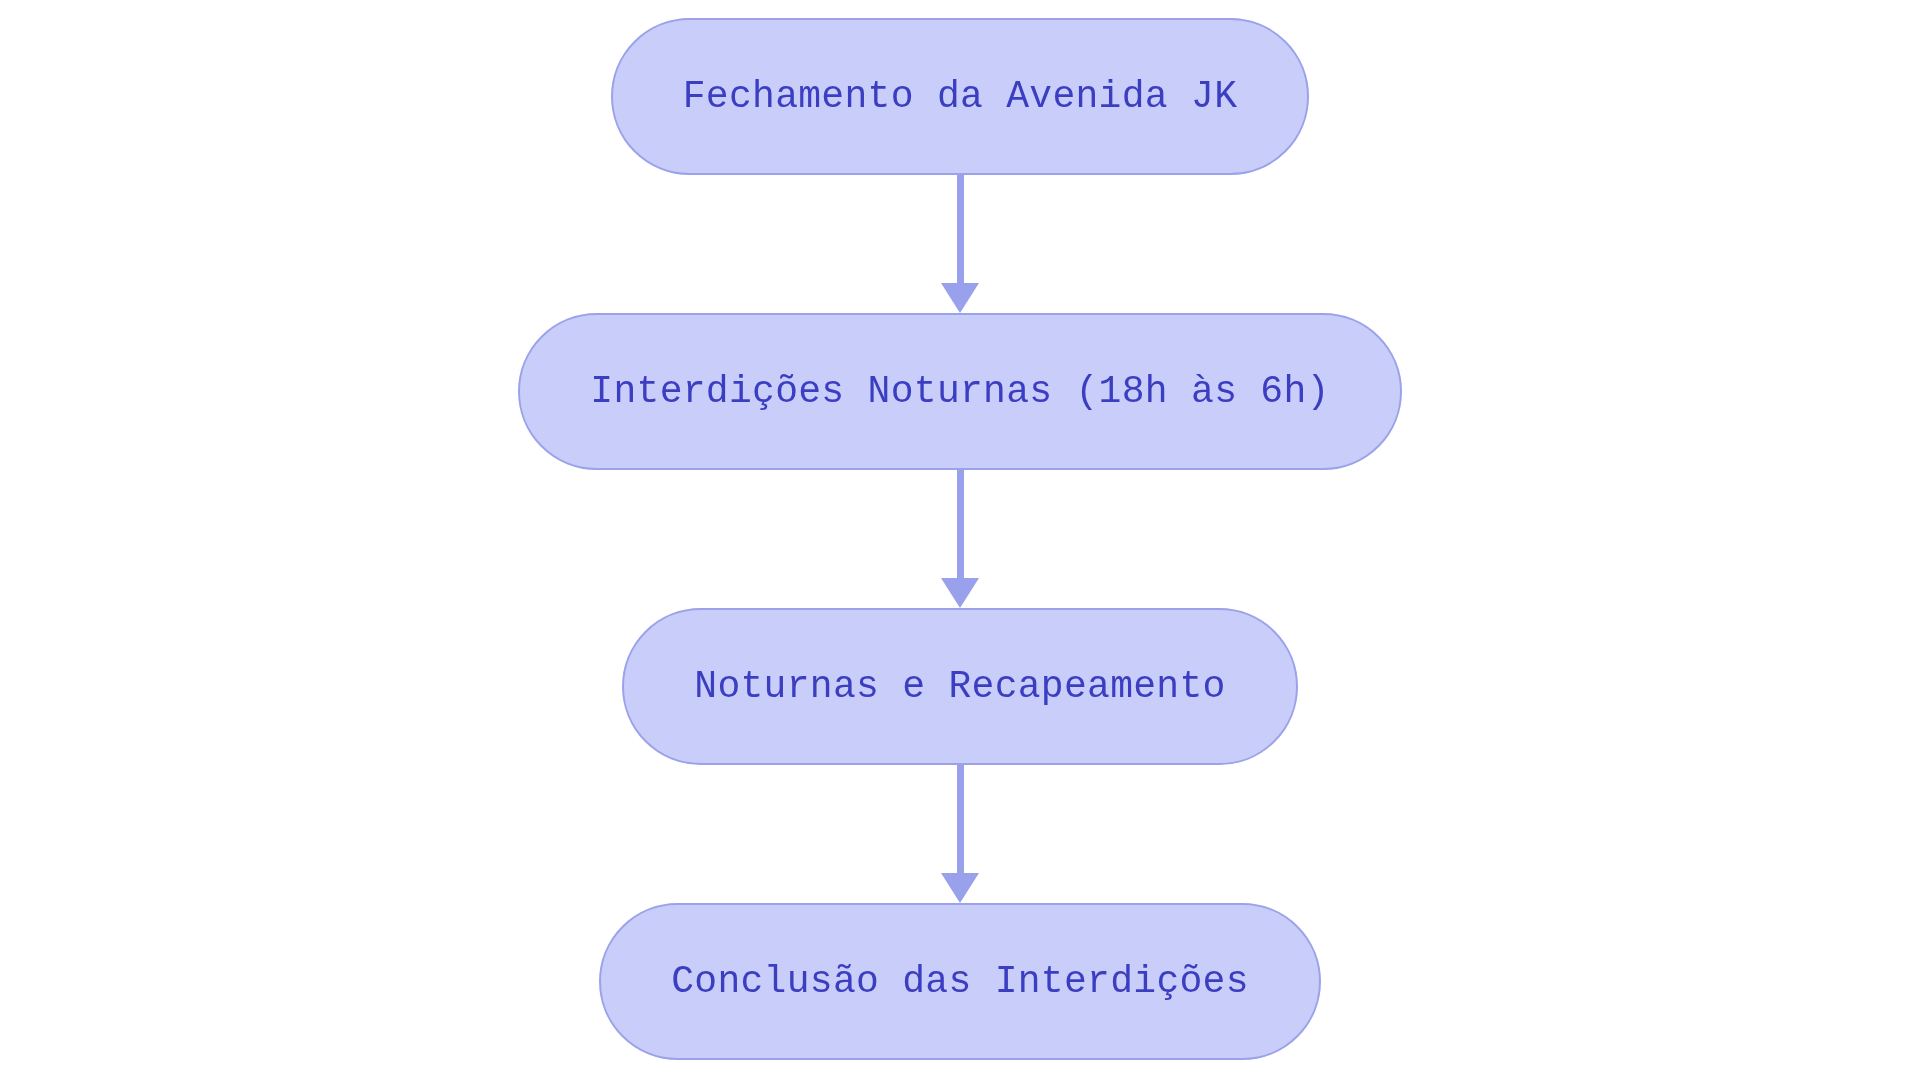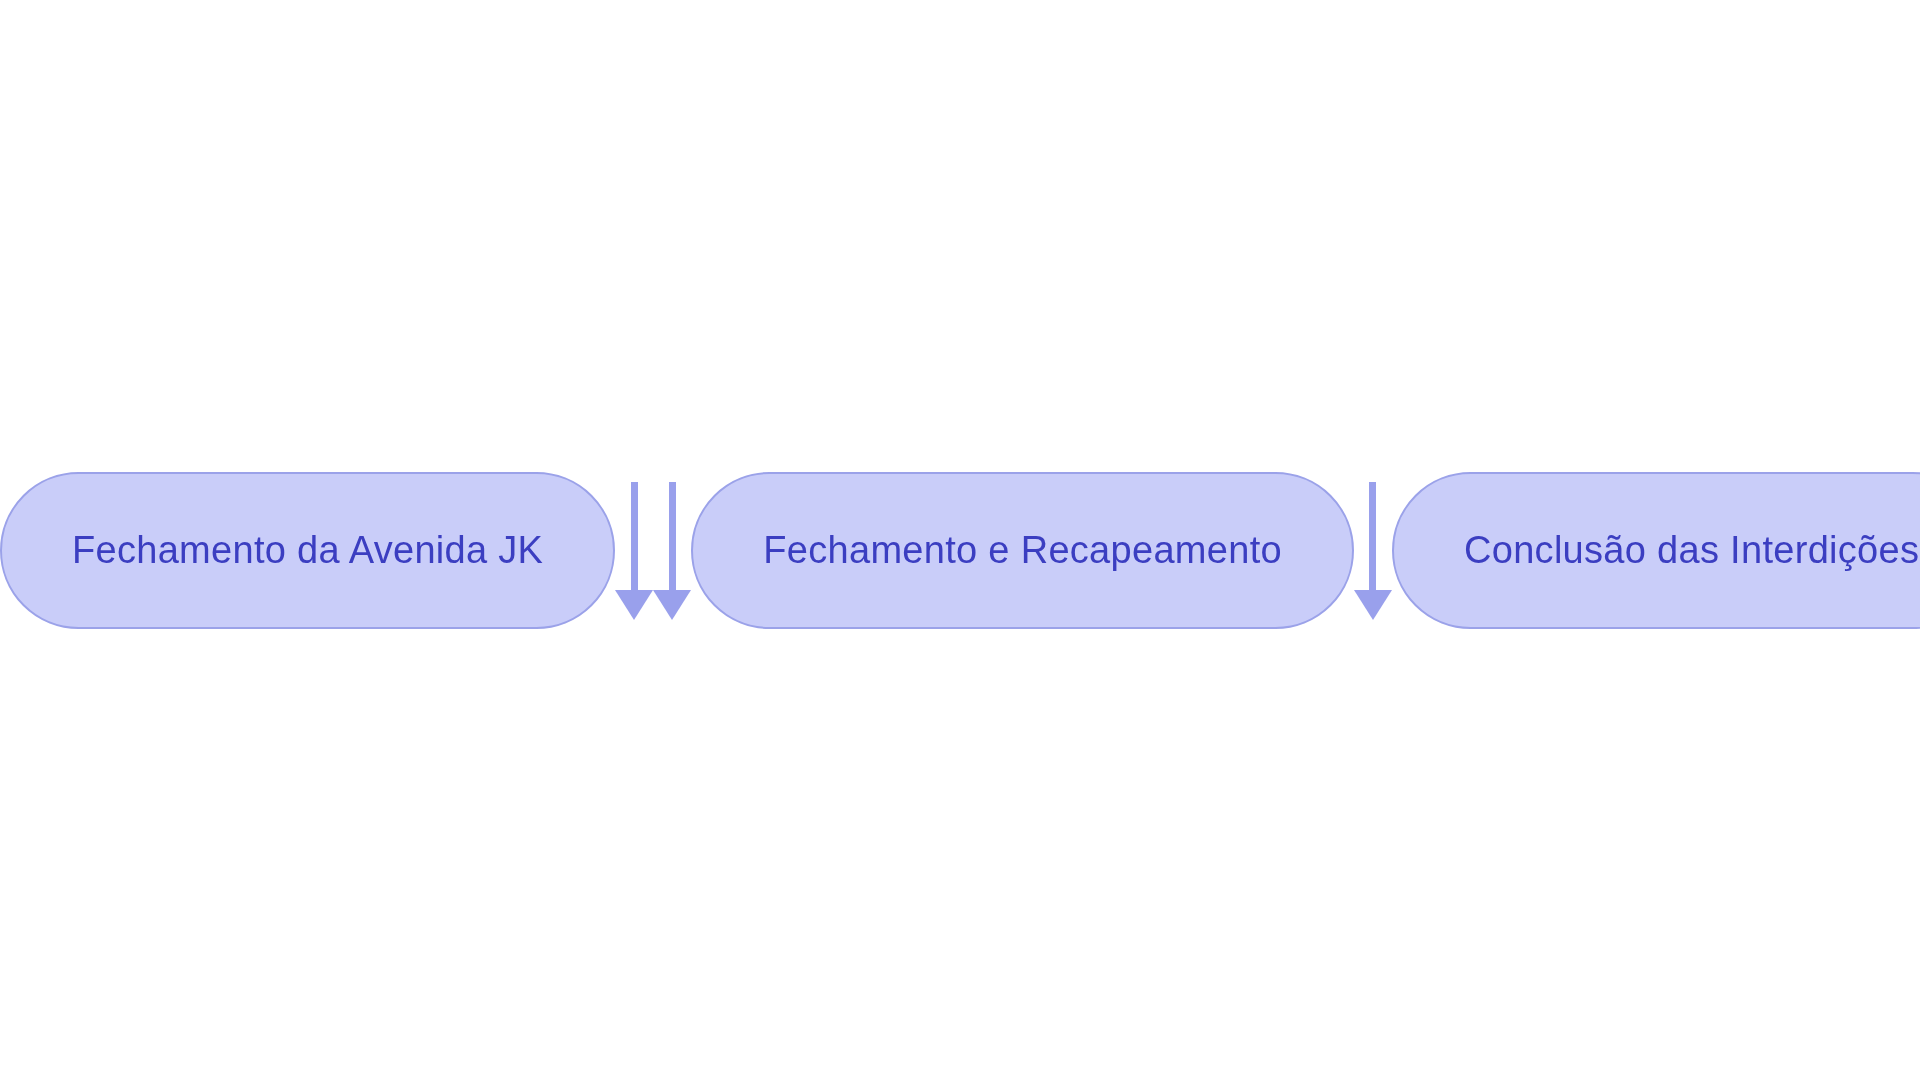--- a/index.html
+++ b/index.html
@@ -6,23 +6,23 @@
     margin: 0;
     padding: 0;
     background: #ffffff;
   }
   .canvas {
     position: relative;
     width: 1920px;
     height: 1083px;
     background: #ffffff;
     overflow: hidden;
-    font-family: Liberation Sans, sans-serif;
+    font-family: Liberation Mono, monospace;
     display: flex;
-    flex-direction: row;
+    flex-direction: column;
     align-items: center;
     box-sizing: border-box;
     padding-top: 18px;
   }
   .flow-node {
     height: 157px;
     box-sizing: border-box;
     background: #c9cdf9;
     border: 2px solid #9ba2e9;
     border-radius: 80px;
@@ -64,28 +64,31 @@
 
   <div class="flow-node">
     <span>Fechamento da Avenida JK</span>
   </div>
 
   <div class="connector">
     <div class="shaft"></div>
     <div class="arrowhead"></div>
   </div>
 
+  <div class="flow-node">
+    <span>Interdições Noturnas (18h às 6h)</span>
+  </div>
 
   <div class="connector">
     <div class="shaft"></div>
     <div class="arrowhead"></div>
   </div>
 
   <div class="flow-node">
-    <span>Fechamento e Recapeamento</span>
+    <span>Noturnas e Recapeamento</span>
   </div>
 
   <div class="connector">
     <div class="shaft"></div>
     <div class="arrowhead"></div>
   </div>
 
   <div class="flow-node">
     <span>Conclusão das Interdições</span>
   </div>

